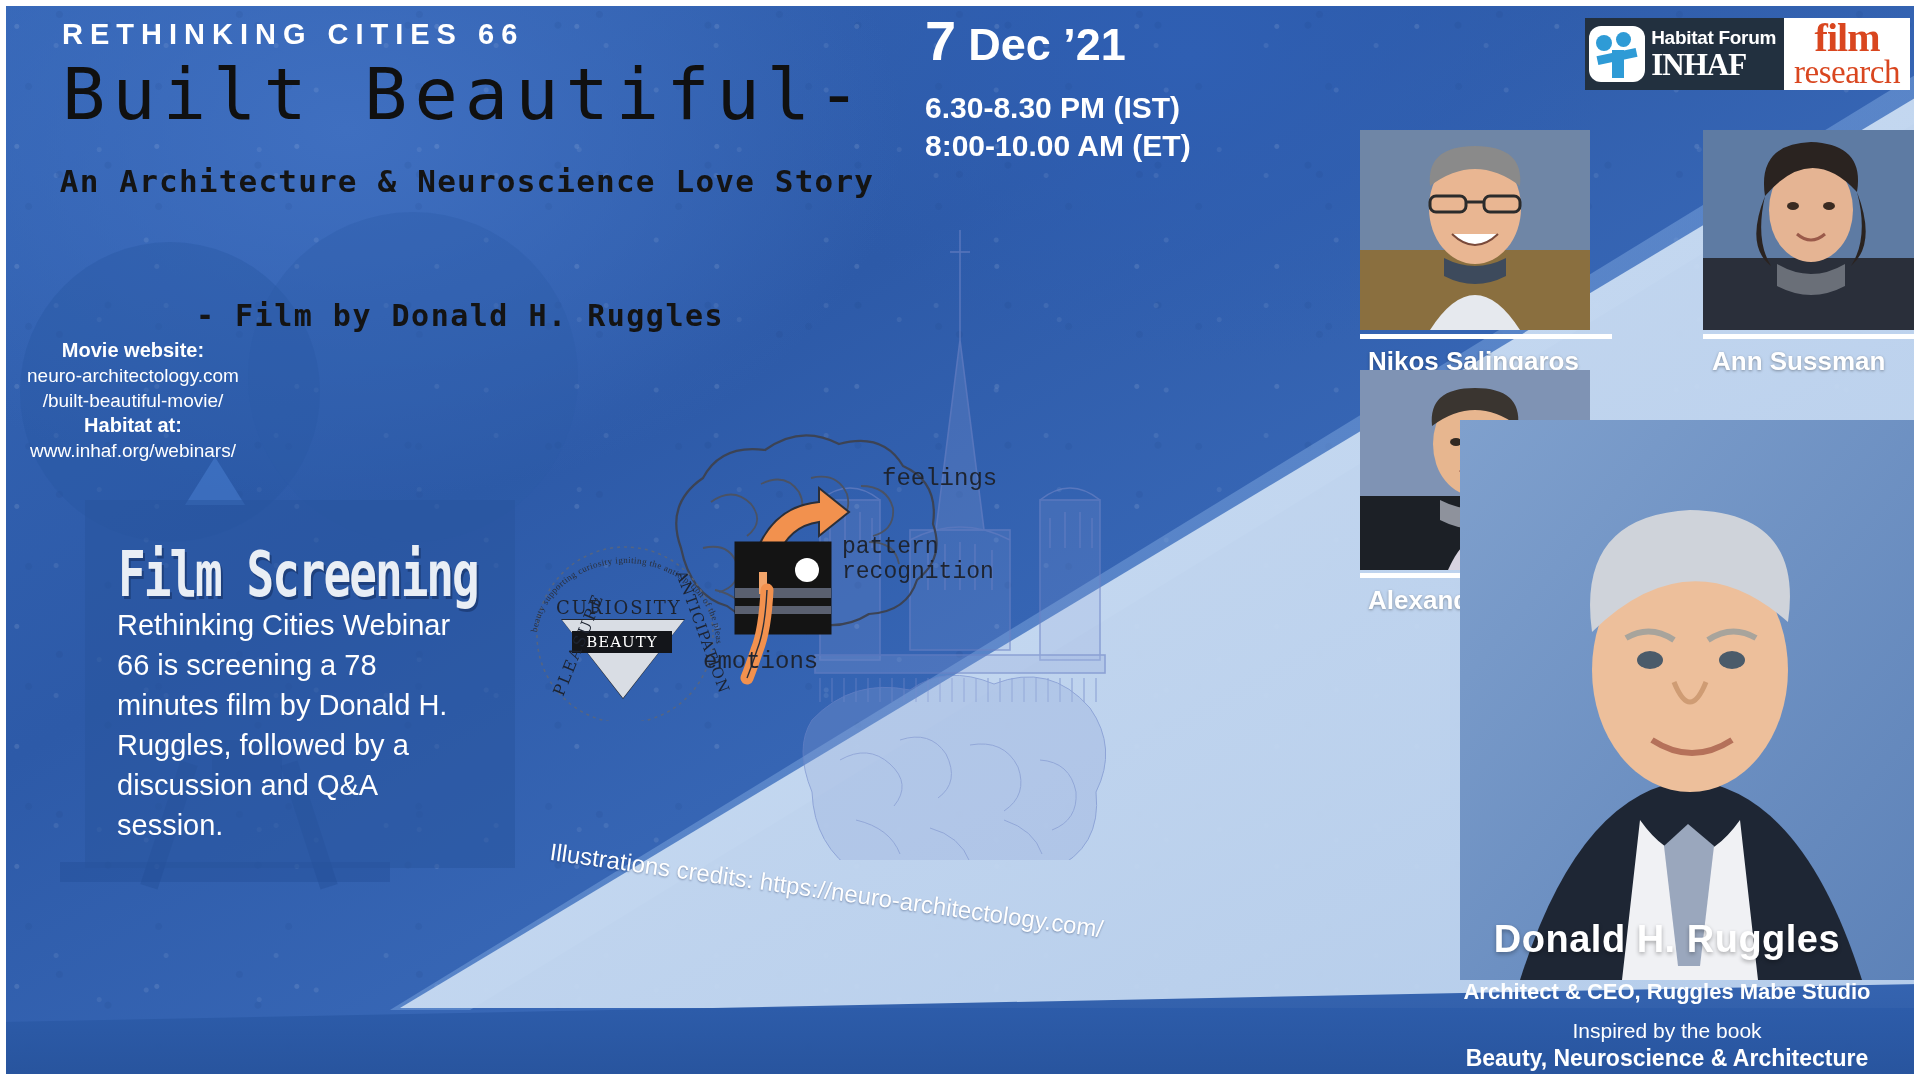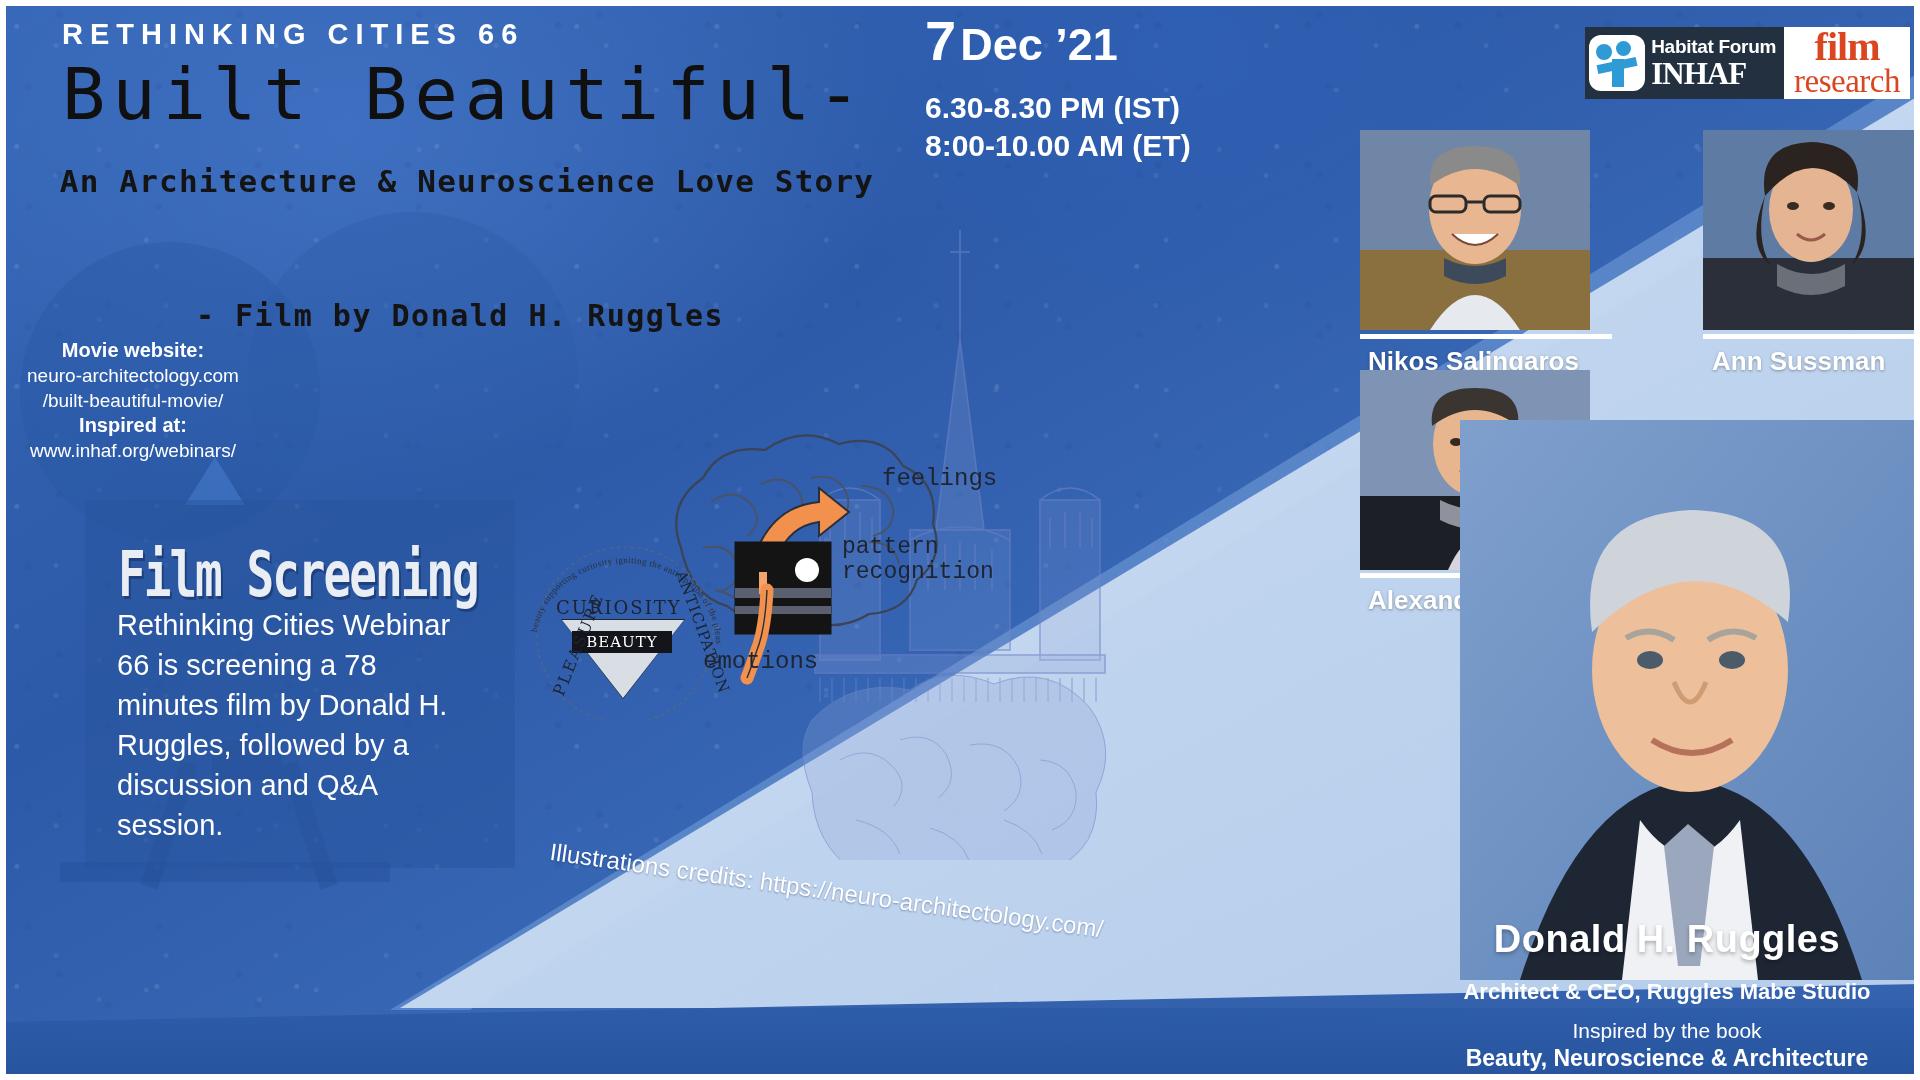--- a/index.html
+++ b/index.html
@@ -79,26 +79,26 @@
 
   
   #links{position:absolute;left:8px;top:338px;width:250px;text-align:center;color:#ffffff;line-height:25px;}
   #links .hd{font-weight:700;font-size:20px;}
   #links .ln{font-size:19px;}
 
   
   #datewrap{position:absolute;left:925px;top:8px;color:#ffffff;}
   #date-line{font-size:0;}
   #date-day{font-size:56px;font-weight:700;letter-spacing:0px;}
-  #date-rest{font-size:45px;font-weight:700;margin-left:4px;}
+  #date-rest{font-size:45px;font-weight:700;margin-left:12px;}
   #time1{font-size:30px;font-weight:700;margin-top:18px;}
   #time2{font-size:30px;font-weight:700;margin-top:4px;}
 
   
-  #logos{position:absolute;right:10px;top:8px;display:flex;gap:0;align-items:flex-end;height:91px;}
+  #logos{position:absolute;right:10px;top:8px;display:flex;gap:0;align-items:center;height:91px;}
   .logo{height:72px;display:flex;align-items:center;}
   #logo-inhaf{background:#22303f;padding:3px 8px 3px 4px;display:flex;align-items:center;gap:6px;}
   #inhaf-mark{width:56px;height:56px;background:#fff;border-radius:12px;position:relative;overflow:hidden;flex:none;}
   #inhaf-mark .m1{position:absolute;left:7px;top:9px;width:16px;height:16px;border-radius:50%;background:#2e9bd6;}
   #inhaf-mark .m2{position:absolute;left:27px;top:6px;width:15px;height:15px;border-radius:50%;background:#2e9bd6;}
   #inhaf-mark .m3{position:absolute;left:8px;top:26px;width:40px;height:9px;background:#2e9bd6;transform:rotate(-12deg);}
   #inhaf-mark .m4{position:absolute;left:23px;top:24px;width:12px;height:28px;background:#2e9bd6;}
   #inhaf-text{display:flex;flex-direction:column;justify-content:center;color:#fff;line-height:1;}
   #inhaf-hf{font-size:19px;font-weight:700;letter-spacing:-.3px;}
   #inhaf-ab{font-size:31px;font-weight:700;letter-spacing:-1px;margin-top:2px;font-family:Liberation Serif, serif;}
@@ -271,21 +271,21 @@
 
   <div id="kicker">RETHINKING CITIES 66</div>
   <div id="title">Built Beautiful-</div>
   <div id="subtitle">An Architecture &amp; Neuroscience Love Story</div>
   <div id="byline">- Film by Donald H. Ruggles</div>
 
   <div id="links">
     <div class="hd">Movie website:</div>
     <div class="ln">neuro-architectology.com</div>
     <div class="ln">/built-beautiful-movie/</div>
-    <div class="hd">Inspired at:</div>
+    <div class="hd">Habitat at:</div>
     <div class="ln">www.inhaf.org/webinars/</div>
   </div>
 
   <div id="datewrap">
     <div id="date-line">
       <span id="date-day">7</span><span id="date-rest">Dec ’21</span>
     </div>
     <div id="time1">6.30-8.30 PM (IST)</div>
     <div id="time2">8:00-10.00 AM (ET)</div>
   </div>

